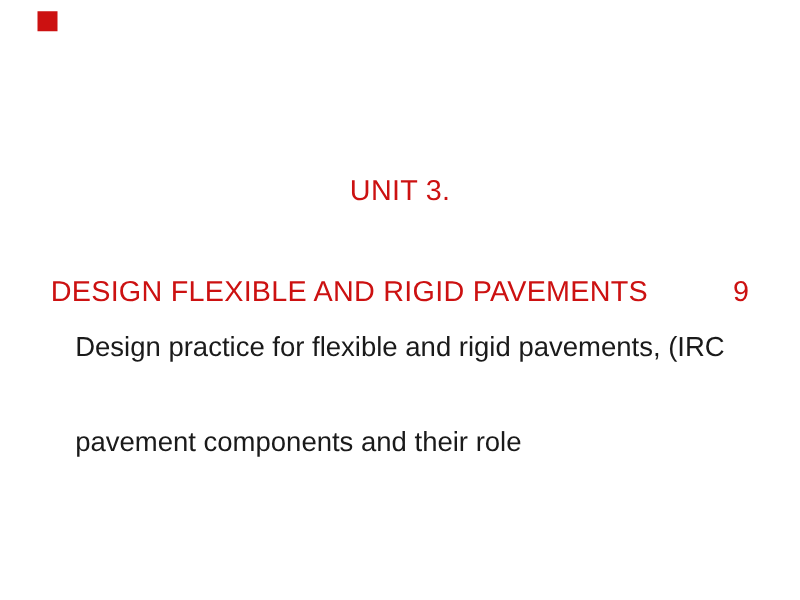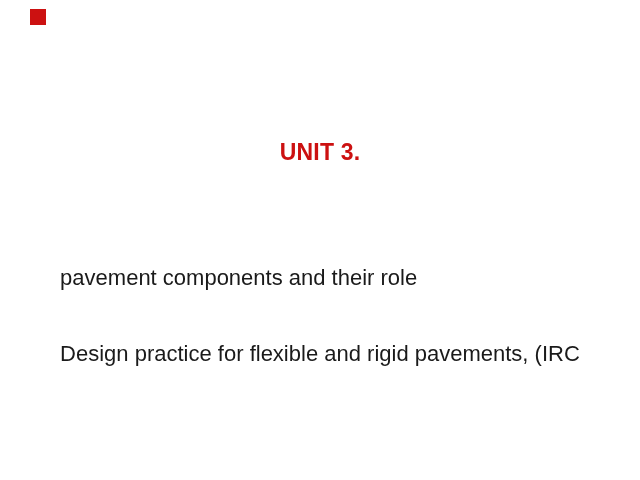--- a/index.html
+++ b/index.html
@@ -27,21 +27,21 @@
     height: 16px;
     background: #cc1111;
   }
   .slide-title {
     position: absolute;
     left: 0;
     top: 85px;
     width: 640px;
     text-align: center;
     color: #cc1111;
-    font-weight: bold;
+    font-weight: normal;
     font-size: 23px;
     line-height: 27px;
     letter-spacing: 0.2px;
     white-space: pre;
   }
   .title-line {
     display: block;
   }
   .page-number {
     display: inline-block;
@@ -62,21 +62,22 @@
 </style>
 </head>
 <body>
 
 <div class="slide">
 
   <div class="red-square"></div>
 
   <div class="slide-title">
     <span class="title-line">UNIT 3.</span>
+    <span class="title-line"><span>DESIGN FLEXIBLE AND RIGID PAVEMENTS</span><span class="page-number">9</span></span>
   </div>
 
   <div class="slide-body">
+    <span class="body-line"> Design practice for flexible and rigid pavements, (IRC</span>
     <span class="body-line"> pavement components and their role</span>
-    <span class="body-line"> Design practice for flexible and rigid pavements, (IRC</span>
     
   </div>
 
 </div>
 
 </body></html>

